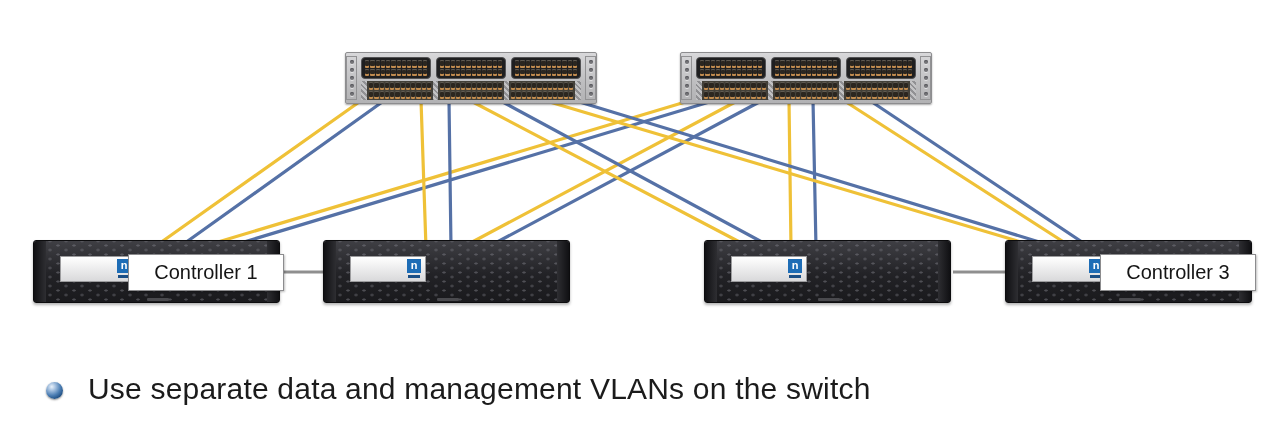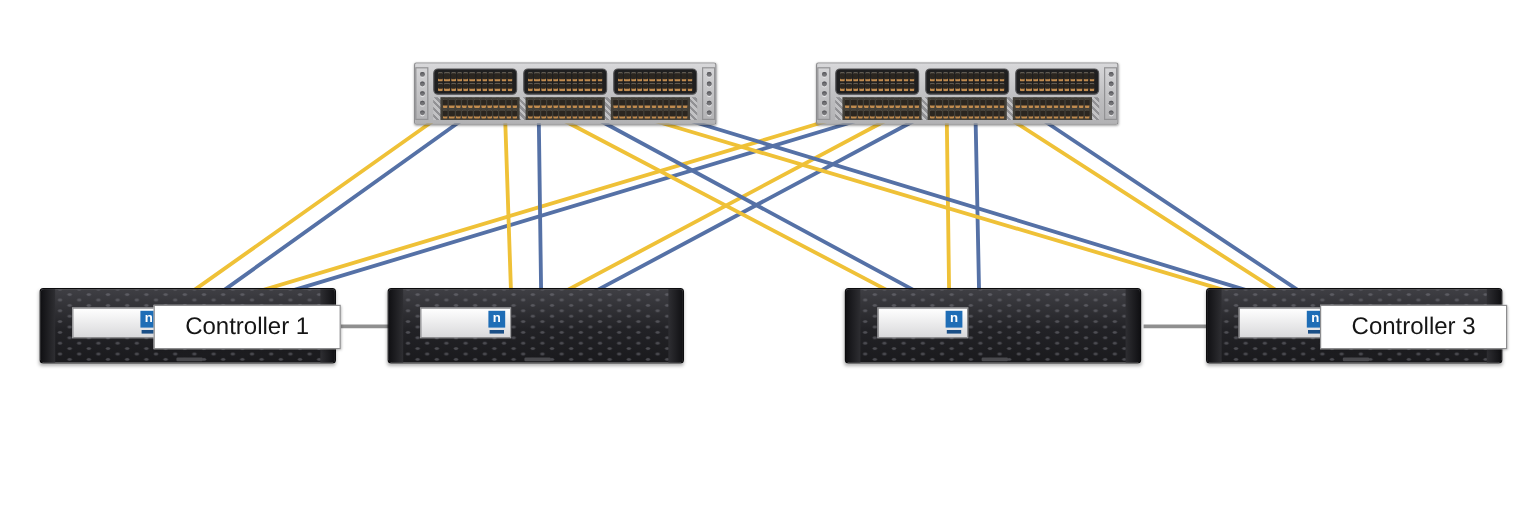--- a/index.html
+++ b/index.html
@@ -484,14 +484,18 @@
     <div class="faceplate">
       <div class="netapp-logo">
         <div class="sq">n</div>
         <div class="wordmark"></div>
       </div>
     </div>
     <div class="ctl-vent"></div>
     <div class="ctl-label">Controller 3</div>
   </div>
 
+  <div class="note">
+    <div class="bullet-sphere"></div>
+    <div class="note-text">Use separate data and management VLANs on the switch</div>
+  </div>
 
 </div>
 
 </body></html>

